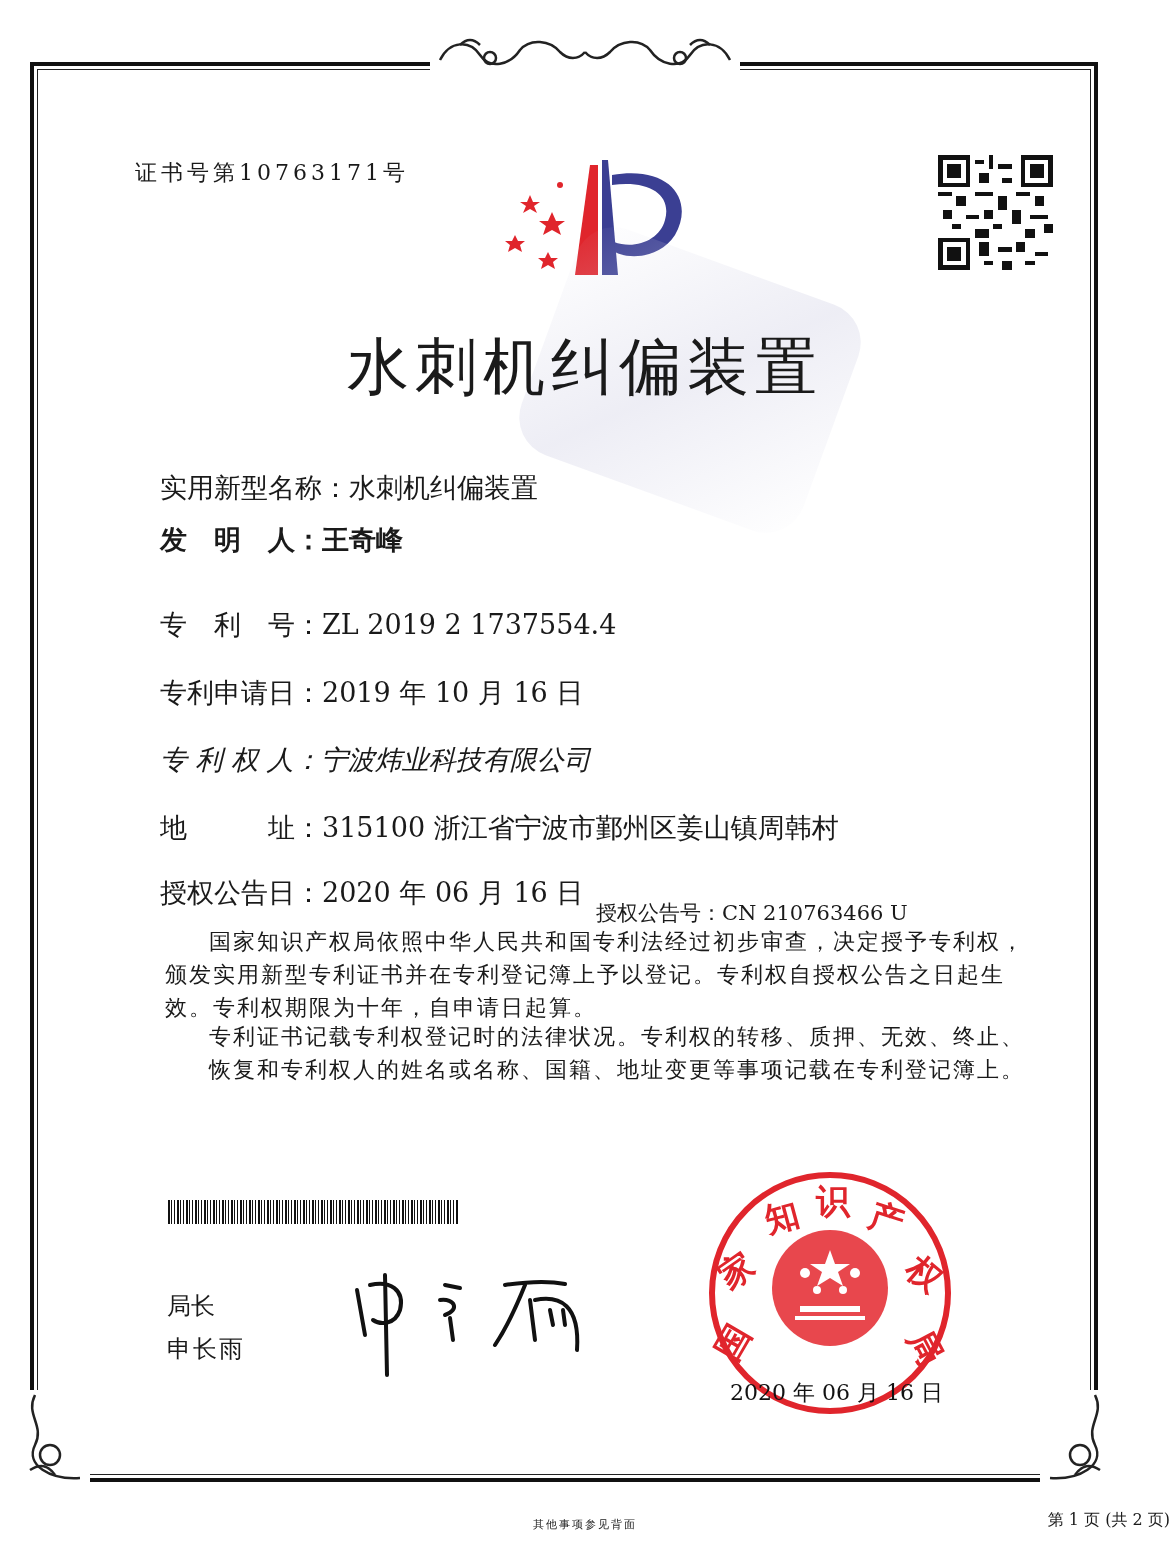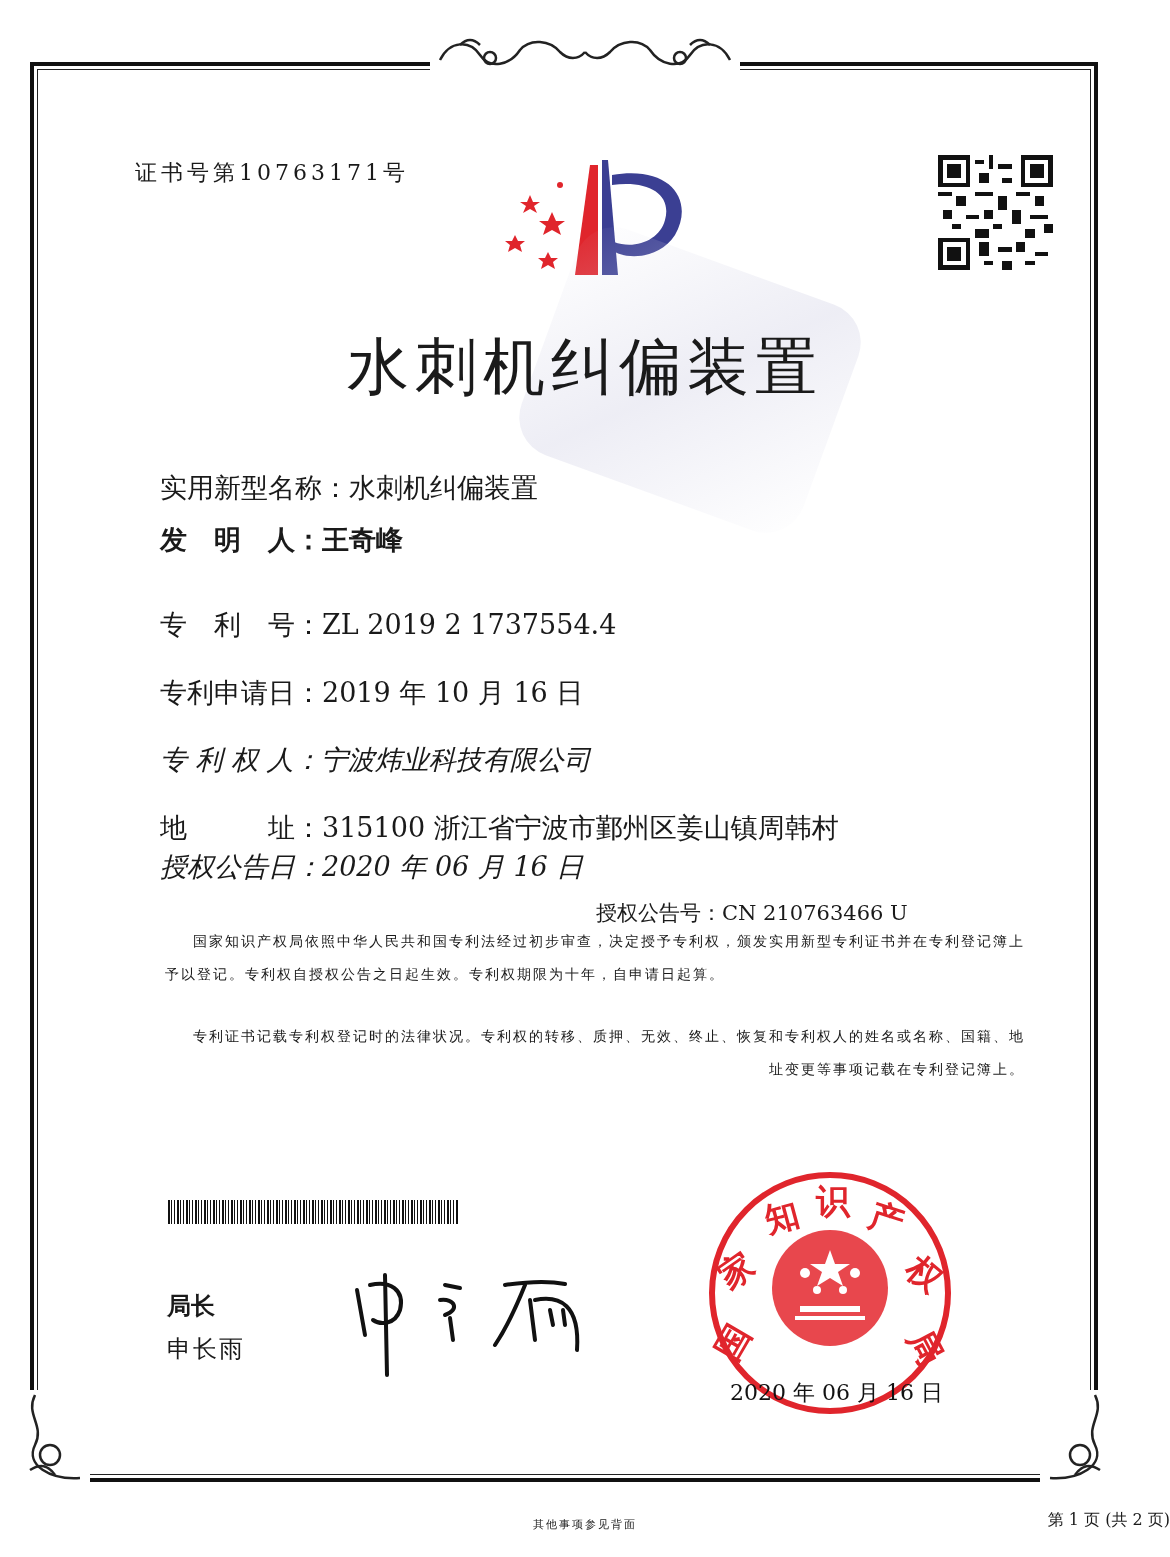--- a/index.html
+++ b/index.html
@@ -42,34 +42,34 @@
   }
 
   .field { position: absolute; left: 160px; font-size: 27px; white-space: nowrap; }
   .field .lbl { display: inline-block; }
   .f-name { top: 470px; }
   .f-inventor { top: 522px; font-weight: bold; }
   .f-patent { top: 607px; }
   .f-appdate { top: 675px; }
   .f-owner { top: 742px; font-style: italic; }
   .f-address { top: 810px; }
-  .f-pubdate { top: 849px; font-style: italic; }
+  .f-pubdate { top: 875px; }
   .f-pubno { position: absolute; left: 596px; top: 875px; font-size: 21px; white-space: nowrap; margin-top: 24px; }
   .para {
-    position: absolute; left: 165px; width: 860px; font-size: 14px; line-height: 33px;
+    position: absolute; left: 165px; width: 860px; font-size: 22px; line-height: 33px;
     text-indent: 2em; letter-spacing: 2px;
   }
   .para1 { top: 925px; }
   .para2 { top: 1020px; text-align: right; }
 
   .barcode {
     position: absolute; left: 168px; top: 1200px; width: 290px; height: 24px;
     background: repeating-linear-gradient(90deg, #111 0 2px, #fff 2px 3px, #111 3px 4px, #fff 4px 6px, #111 6px 7px, #fff 7px 9px);
   }
-  .director-title { position: absolute; left: 167px; top: 1290px; font-size: 24px; font-family: "DejaVu Sans", sans-serif; font-weight: bold; }
+  .director-title { position: absolute; left: 167px; top: 1290px; font-size: 24px; font-family: "DejaVu Sans", sans-serif; }
   .director-name { position: absolute; left: 167px; top: 1333px; font-size: 24px; font-family: "DejaVu Sans", sans-serif; letter-spacing: 2px; text-align: center; }
   .signature { position: absolute; left: 345px; top: 1270px; width: 260px; height: 110px; }
 
   .seal { position: absolute; left: 705px; top: 1168px; width: 250px; height: 250px; }
   .seal-date {
     position: absolute; left: 730px; top: 1378px; font-size: 22px; color: #111; white-space: nowrap;
   }
 
   .page-no { position: absolute; left: 0; right: 0; top: 1510px; text-align: right; font-size: 16px; }
   .footer { position: absolute; left: 0; right: 0; top: 1517px; text-align: center; font-size: 11px; letter-spacing: 2px; }

